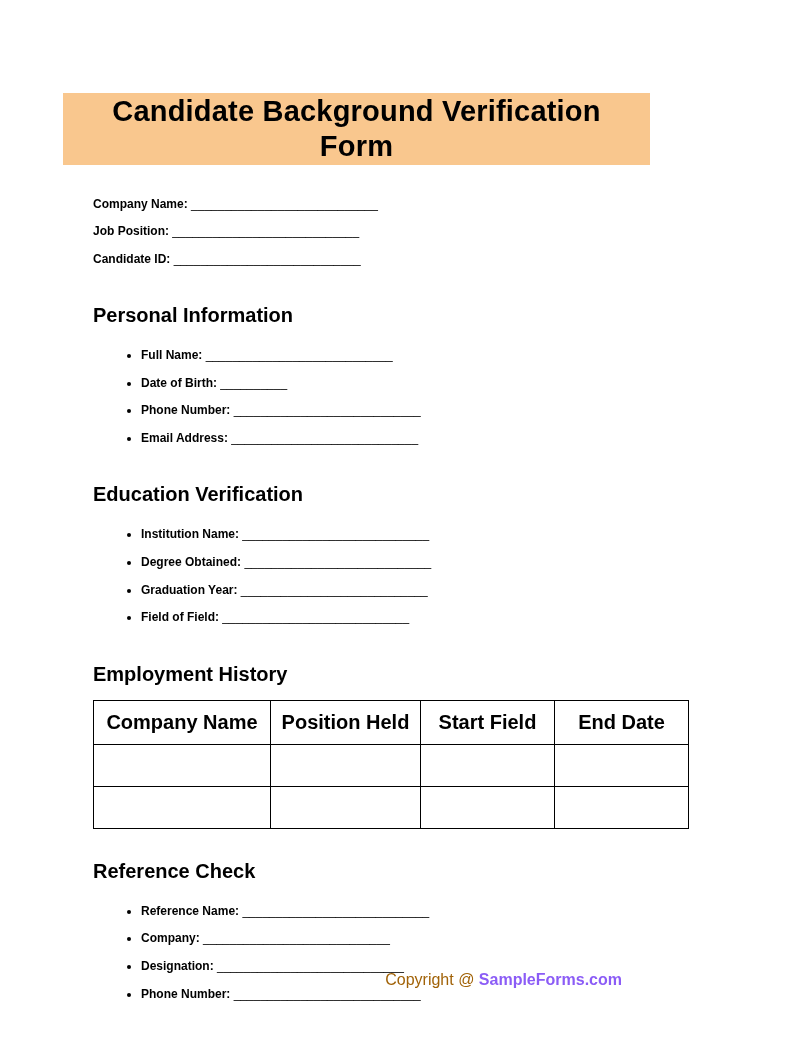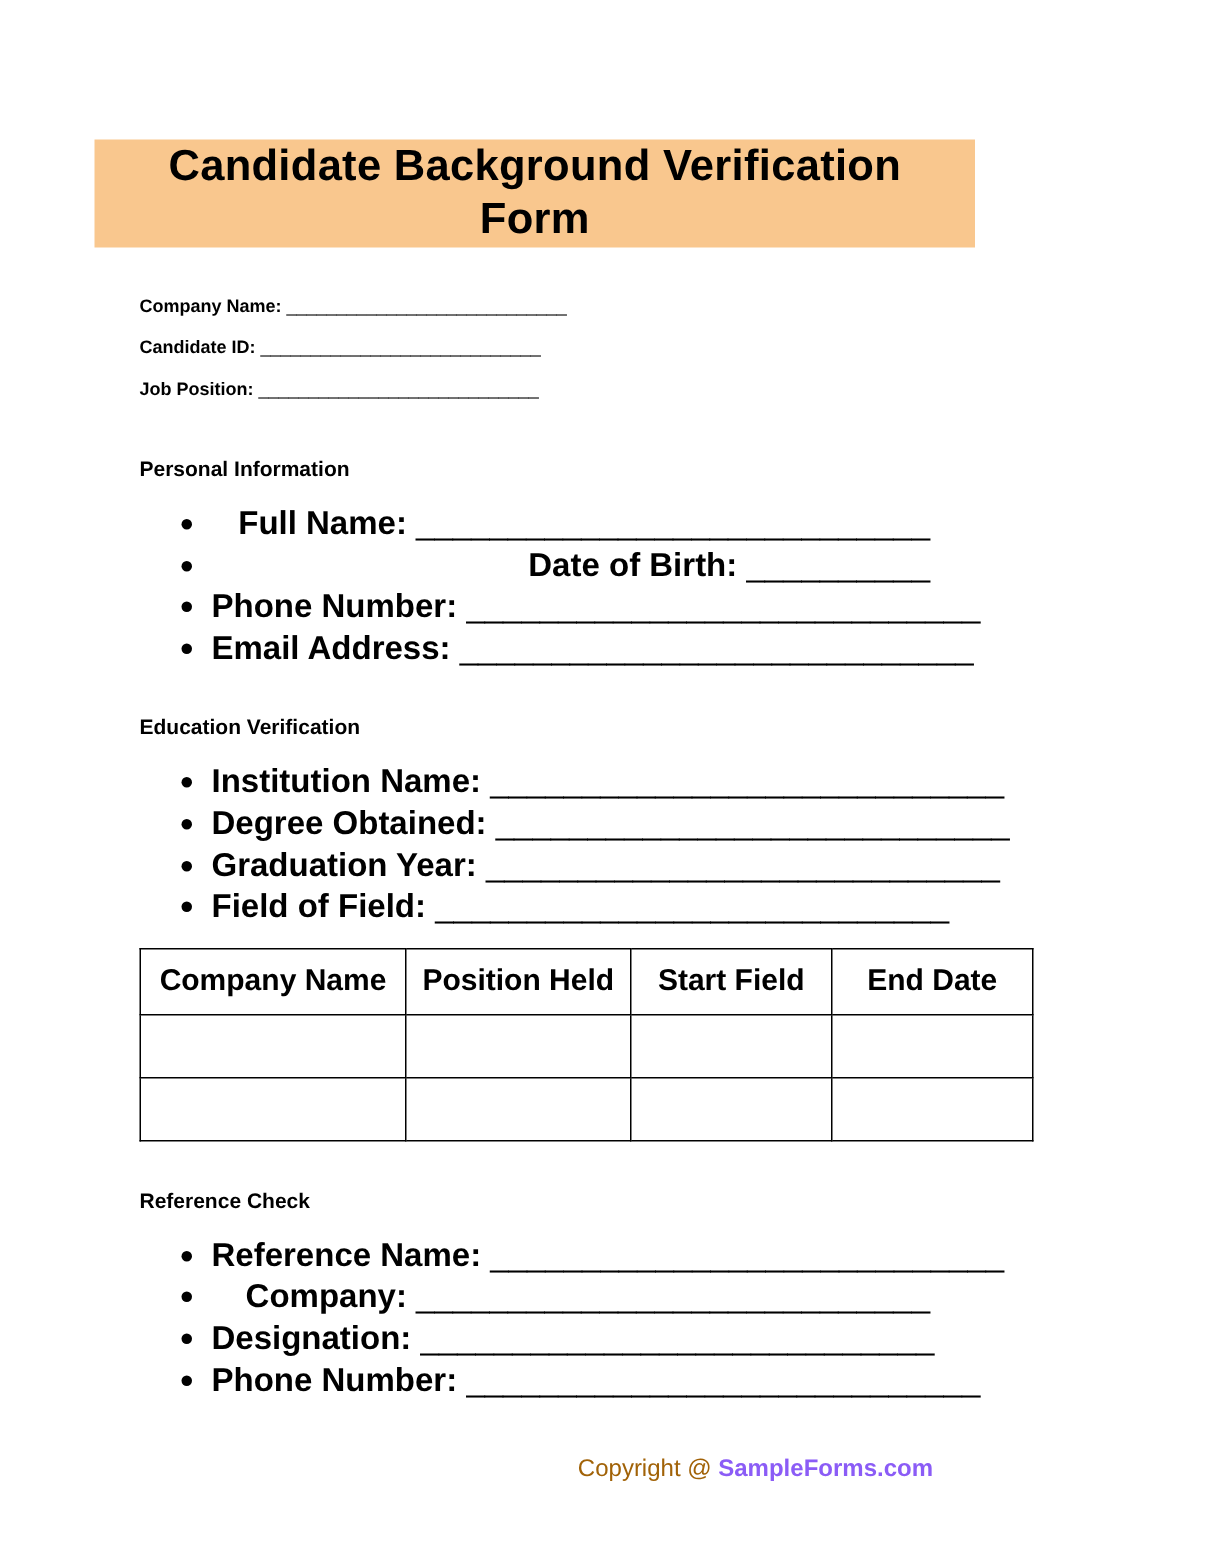--- a/index.html
+++ b/index.html
@@ -24,33 +24,32 @@
     font-weight:bold;
     line-height:1.2;
     padding:1px 9px;
     letter-spacing:0.2px;
   }
   .top-fields { margin-top:26px; }
   .field-row { font-size:12px; line-height:27.5px; white-space:nowrap; }
   .lbl { font-weight:bold; }
   .blank { font-weight:normal; }
   .section-heading {
-    font-size:14px; font-weight:bold;
+    font-size:20px; font-weight:bold;
     margin-top:31px;
   }
   ul.bullets {
     margin-top:15px;
     padding-left:48px;
     list-style:disc outside;
   }
   ul.bullets li {
-    font-size:22px;
+    font-size:12px;
     line-height:27.6px;
     white-space:nowrap;
-    text-align:right;
   }
   table.emp-table {
     border-collapse:collapse;
     margin-top:14px;
     width:595px;
     table-layout:fixed;
   }
   table.emp-table th, table.emp-table td {
     border:1px solid #000;
   }
@@ -88,25 +87,25 @@
   <div class="title-wrap">
     <h1 class="doc-title">Candidate Background Verification Form</h1>
   </div>
 
   <div class="top-fields">
     <p class="field-row">
       <span class="lbl">Company Name:</span>
       <span class="blank">____________________________</span>
     </p>
     <p class="field-row">
-      <span class="lbl">Candidate ID:</span>
+      <span class="lbl">Job Position:</span>
       <span class="blank">____________________________</span>
     </p>
     <p class="field-row">
-      <span class="lbl">Job Position:</span>
+      <span class="lbl">Candidate ID:</span>
       <span class="blank">____________________________</span>
     </p>
   </div>
 
   <h2 class="section-heading">Personal Information</h2>
   <ul class="bullets">
     <li>
       <span class="lbl">Full Name:</span>
       <span class="blank">____________________________</span>
     </li>
@@ -137,20 +136,21 @@
     <li>
       <span class="lbl">Graduation Year:</span>
       <span class="blank">____________________________</span>
     </li>
     <li>
       <span class="lbl">Field of Field:</span>
       <span class="blank">____________________________</span>
     </li>
   </ul>
 
+  <h2 class="section-heading">Employment History</h2>
   <table class="emp-table">
     <colgroup>
       <col class="col-1">
         <col class="col-2">
         <col class="col-3">
         <col class="col-4">
     </colgroup>
     <thead>
       <tr>
         <th>Company Name</th>

